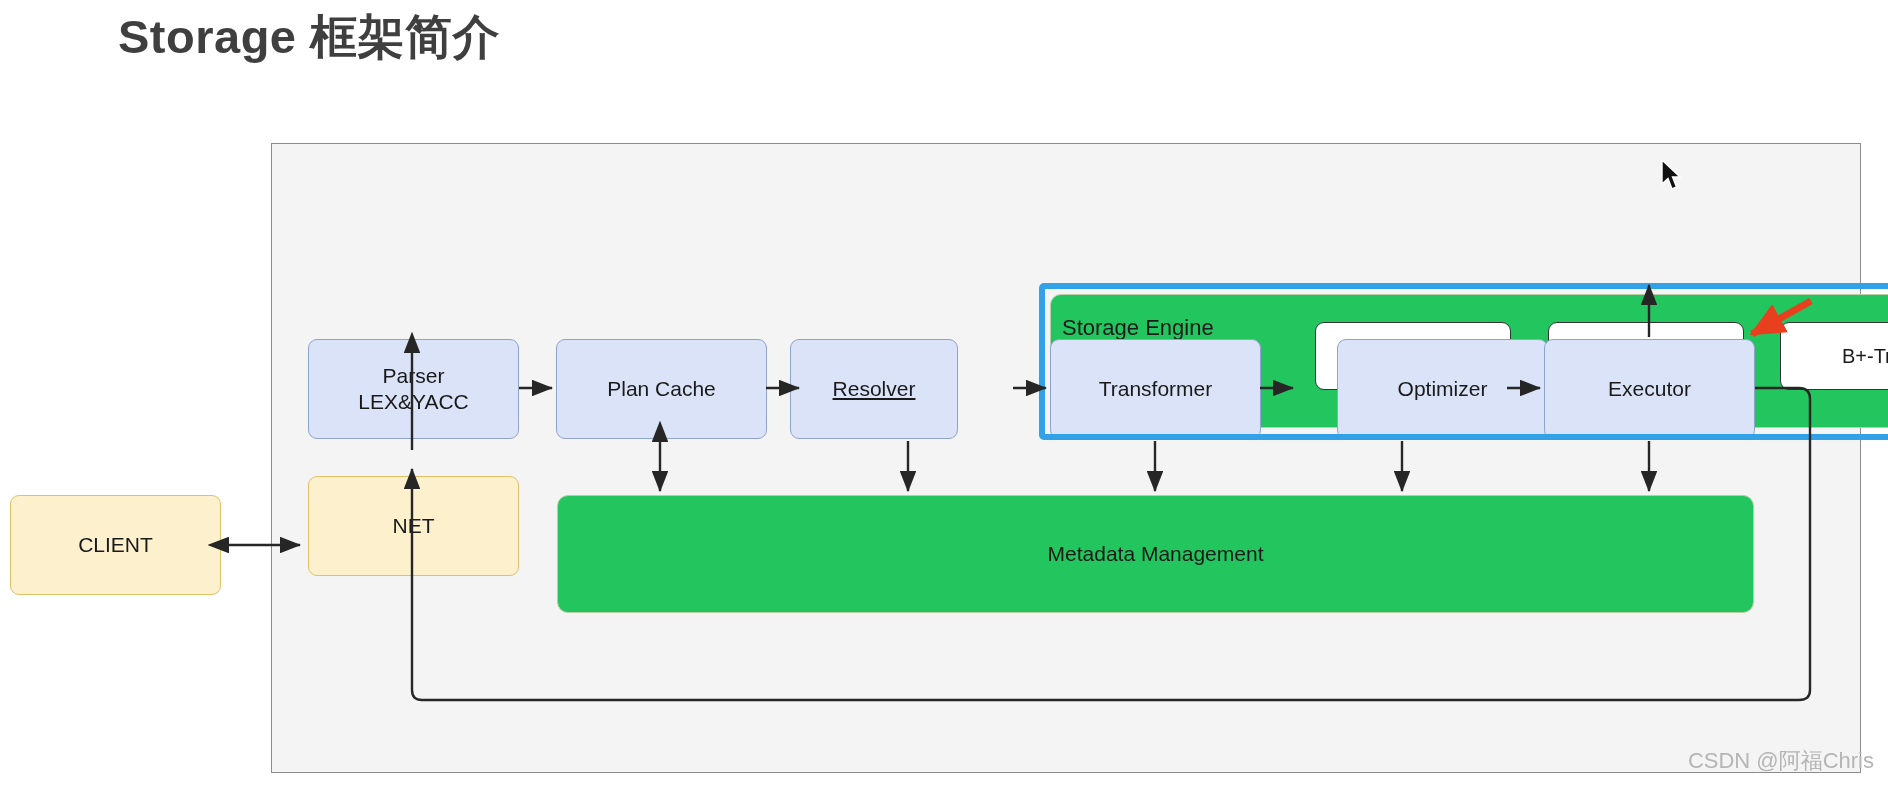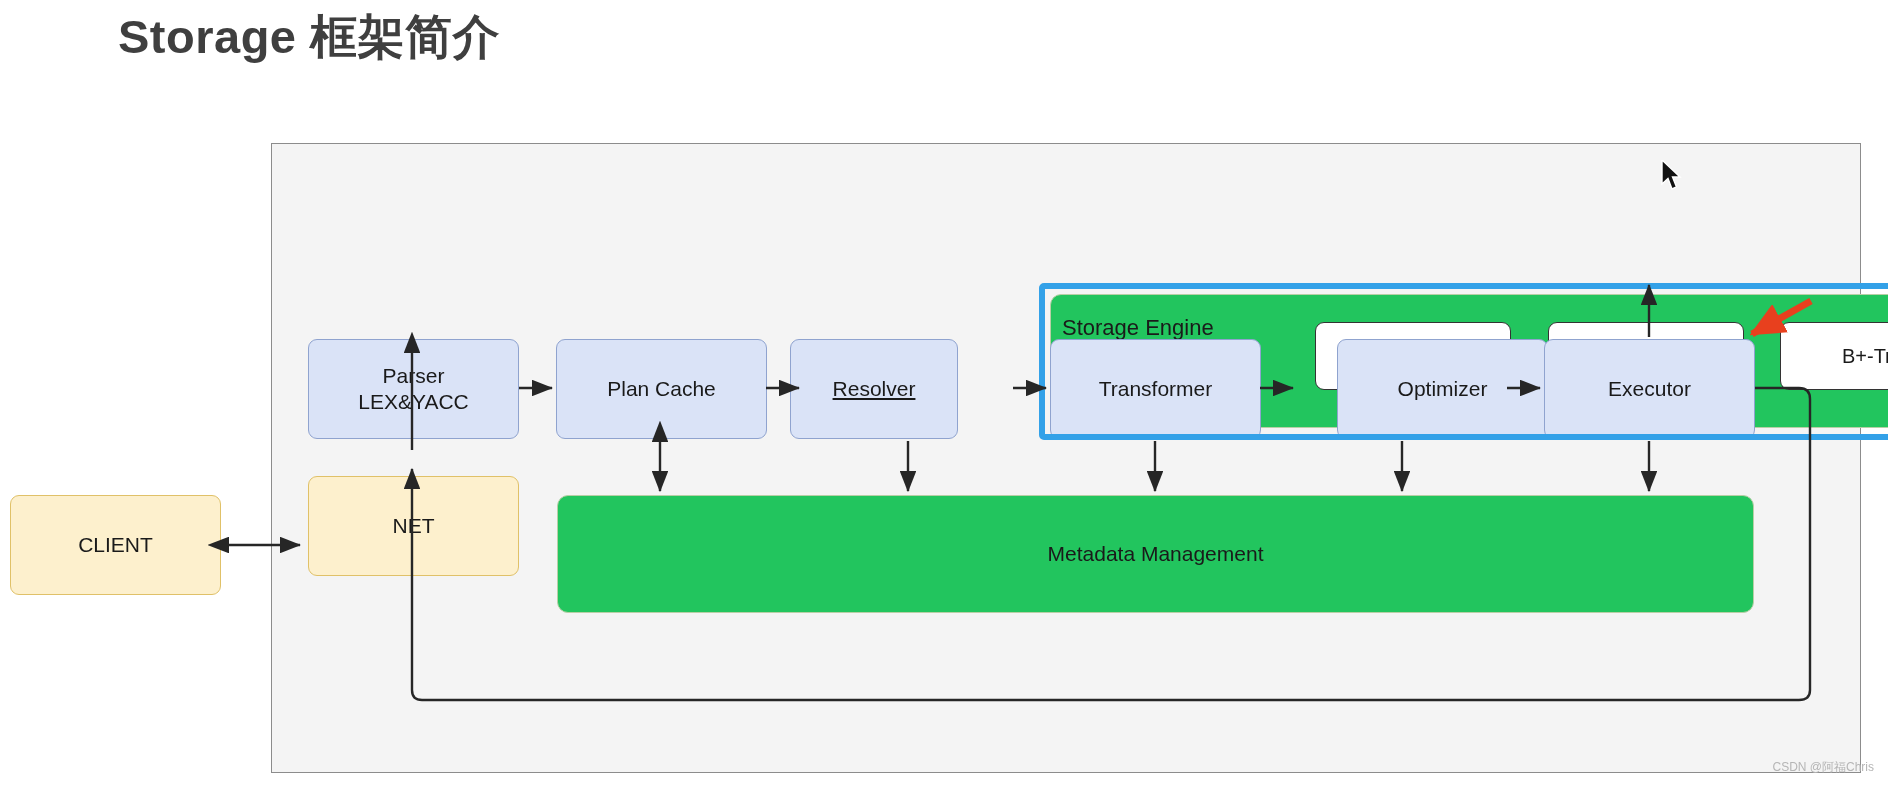--- a/index.html
+++ b/index.html
@@ -139,21 +139,21 @@
     width: 22px;
     height: 32px;
     z-index: 40;
   }
 
   
   #watermark {
     position: absolute;
     right: 14px;
     bottom: 12px;
-    font-size: 12px;
+    font-size: 22px;
     color: #b5b5b5;
     white-space: nowrap;
     z-index: 30;
   }
 </style>
 </head>
 <body>
 
 <div id="page-title">Storage 框架简介</div>
 

